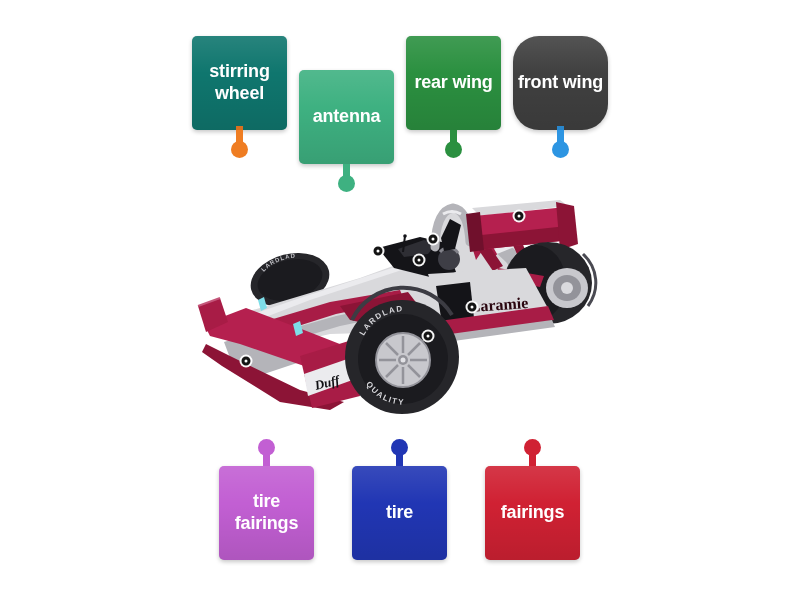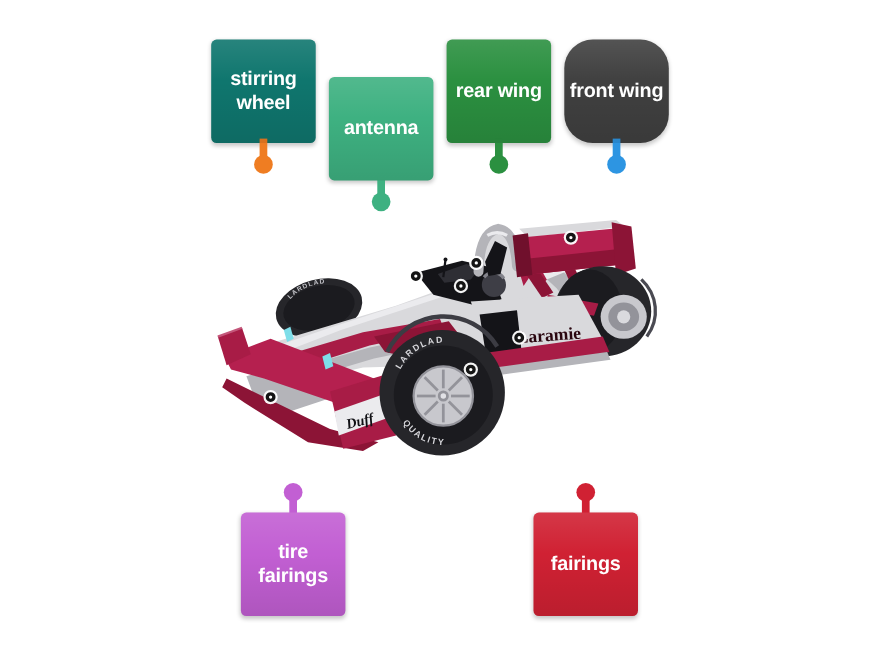--- a/index.html
+++ b/index.html
@@ -189,19 +189,24 @@
     <span class="card-text">front wing</span>
     <div class="pin-stem" style="background: rgb(45, 149, 226);"></div>
     <div class="pin-ball" style="background: rgb(45, 149, 226);"></div>
   </div>
 
   <div class="card slot-b0 pin-top" style="background: rgb(194, 95, 211);">
     <span class="card-text">tire fairings</span>
     <div class="pin-stem" style="background: rgb(194, 95, 211);"></div>
     <div class="pin-ball" style="background: rgb(194, 95, 211);"></div>
   </div>
+  <div class="card slot-b1 pin-top" style="background: rgb(33, 54, 180);">
+    <span class="card-text">tire</span>
+    <div class="pin-stem" style="background: rgb(33, 54, 180);"></div>
+    <div class="pin-ball" style="background: rgb(33, 54, 180);"></div>
+  </div>
   <div class="card slot-b2 pin-top" style="background: rgb(208, 33, 51);">
     <span class="card-text">fairings</span>
     <div class="pin-stem" style="background: rgb(208, 33, 51);"></div>
     <div class="pin-ball" style="background: rgb(208, 33, 51);"></div>
   </div>
 
 </div>
 
 </body></html>

